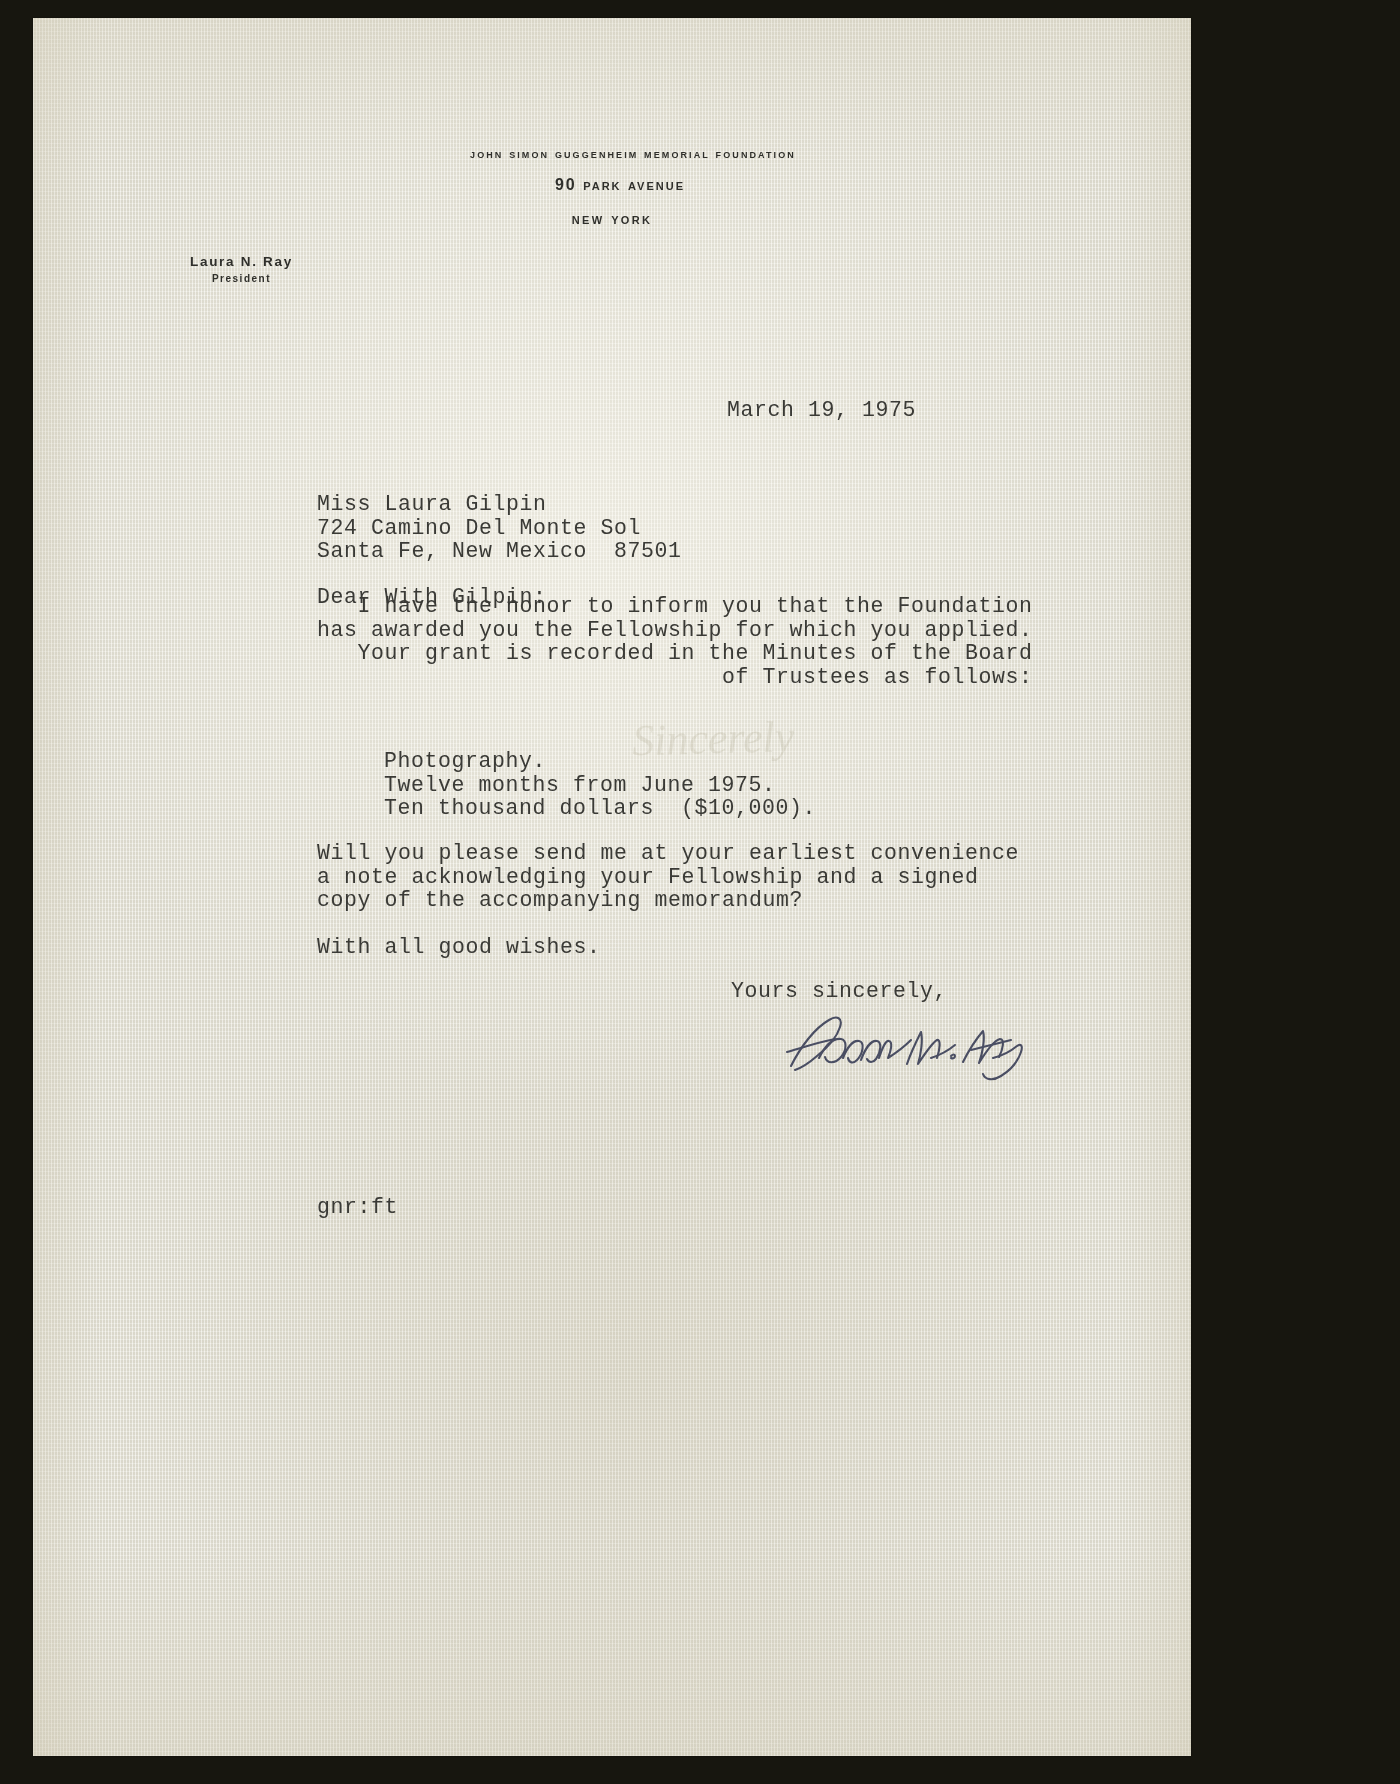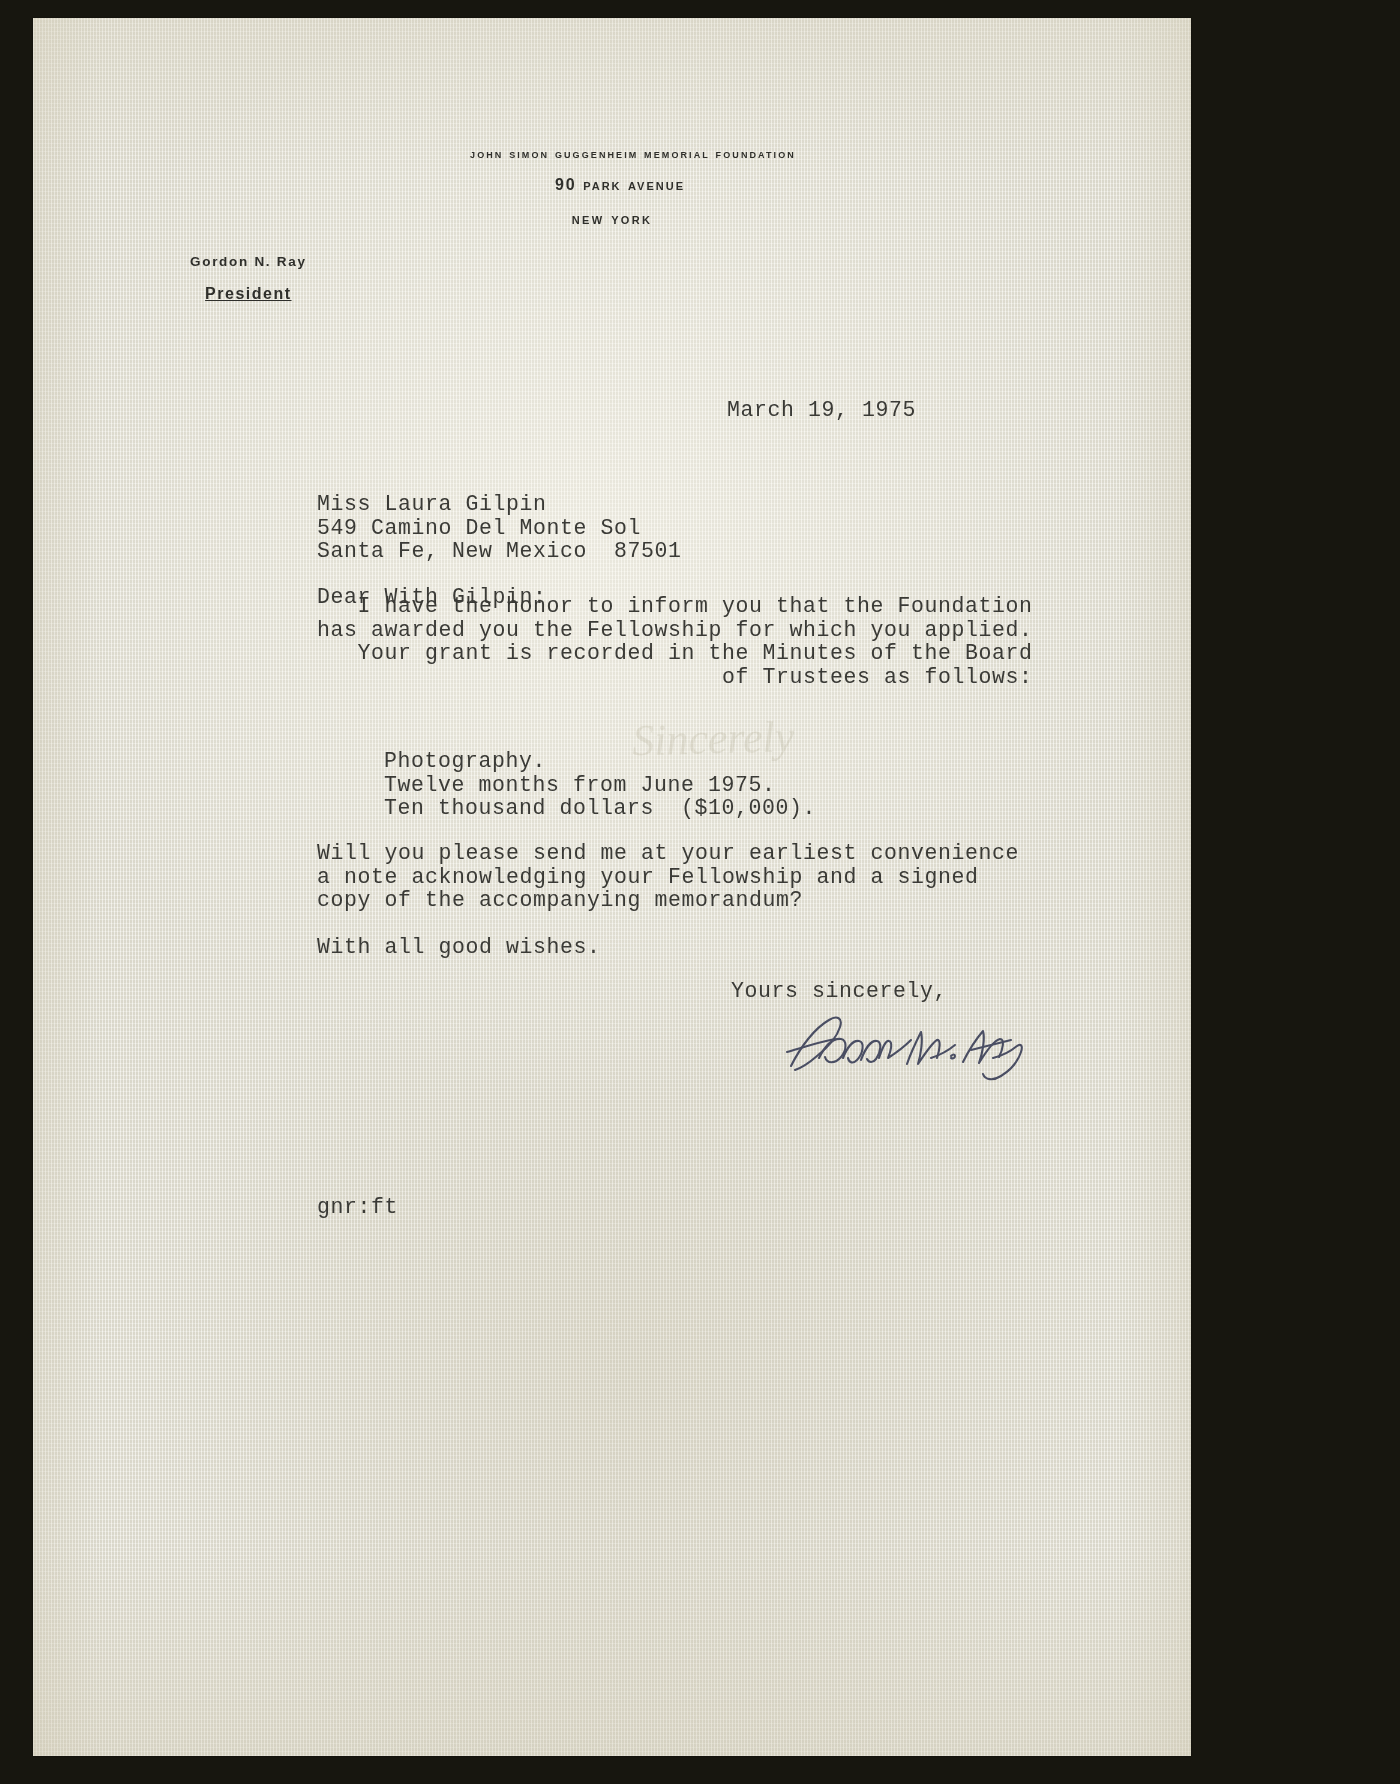--- a/index.html
+++ b/index.html
@@ -116,25 +116,24 @@
     color: #2f2f2b;
     text-align: center;
   }
   .officer-name {
     font-size: 13.5px;
     letter-spacing: 1.7px;
     font-weight: 600;
     white-space: nowrap;
   }
   .officer-title {
-    margin-top: 16px;
-    font-size: 16px;
+    margin-top: 4px;
+    font-size: 10px;
     letter-spacing: 1.5px;
     font-weight: 600;
-    text-decoration: underline;
   }
 
   
   .typed {
     position: absolute;
     color: #3a3a36;
     font-size: 21.5px;
     line-height: 23.5px;
     letter-spacing: 0.6px;
     white-space: pre;
@@ -187,28 +186,28 @@
 
   <div class="content">
 
     <div class="letterhead">
       <div class="lh-name">John Simon Guggenheim Memorial Foundation</div>
       <div class="lh-street">90 Park Avenue</div>
       <div class="lh-city">New York</div>
     </div>
 
     <div class="officer">
-      <div class="officer-name">Gordon N. Ray</div>
+      <div class="officer-name">Laura N. Ray</div>
       <div class="officer-title">President</div>
     </div>
 
     <div class="typed date">March 19, 1975</div>
 
     <div class="typed addressee">Miss Laura Gilpin
-549 Camino Del Monte Sol
+724 Camino Del Monte Sol
 Santa Fe, New Mexico  87501</div>
 
     <div class="typed salutation">Dear With Gilpin:</div>
 
     <div class="typed para-1">I have the honor to inform you that the Foundation
 has awarded you the Fellowship for which you applied.
 Your grant is recorded in the Minutes of the Board
 of Trustees as follows:</div>
 
     <div class="typed grant">Photography.

